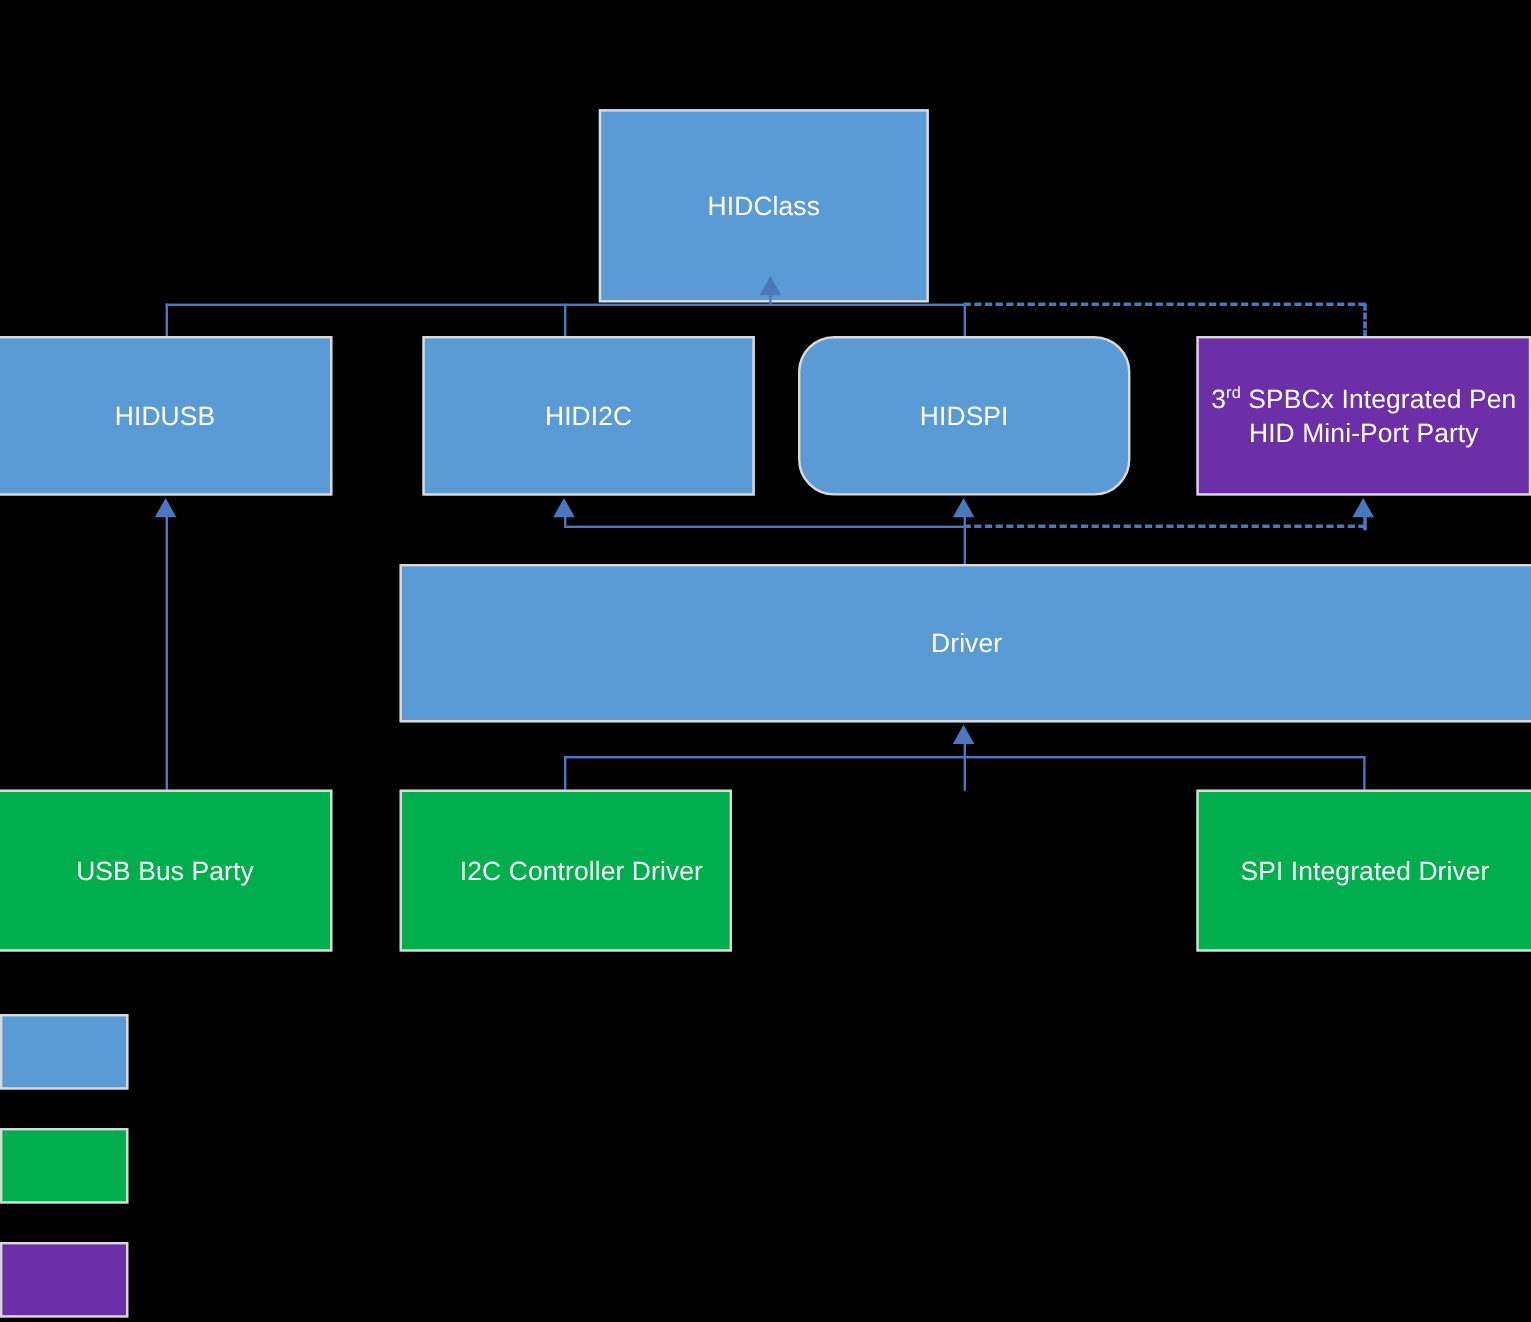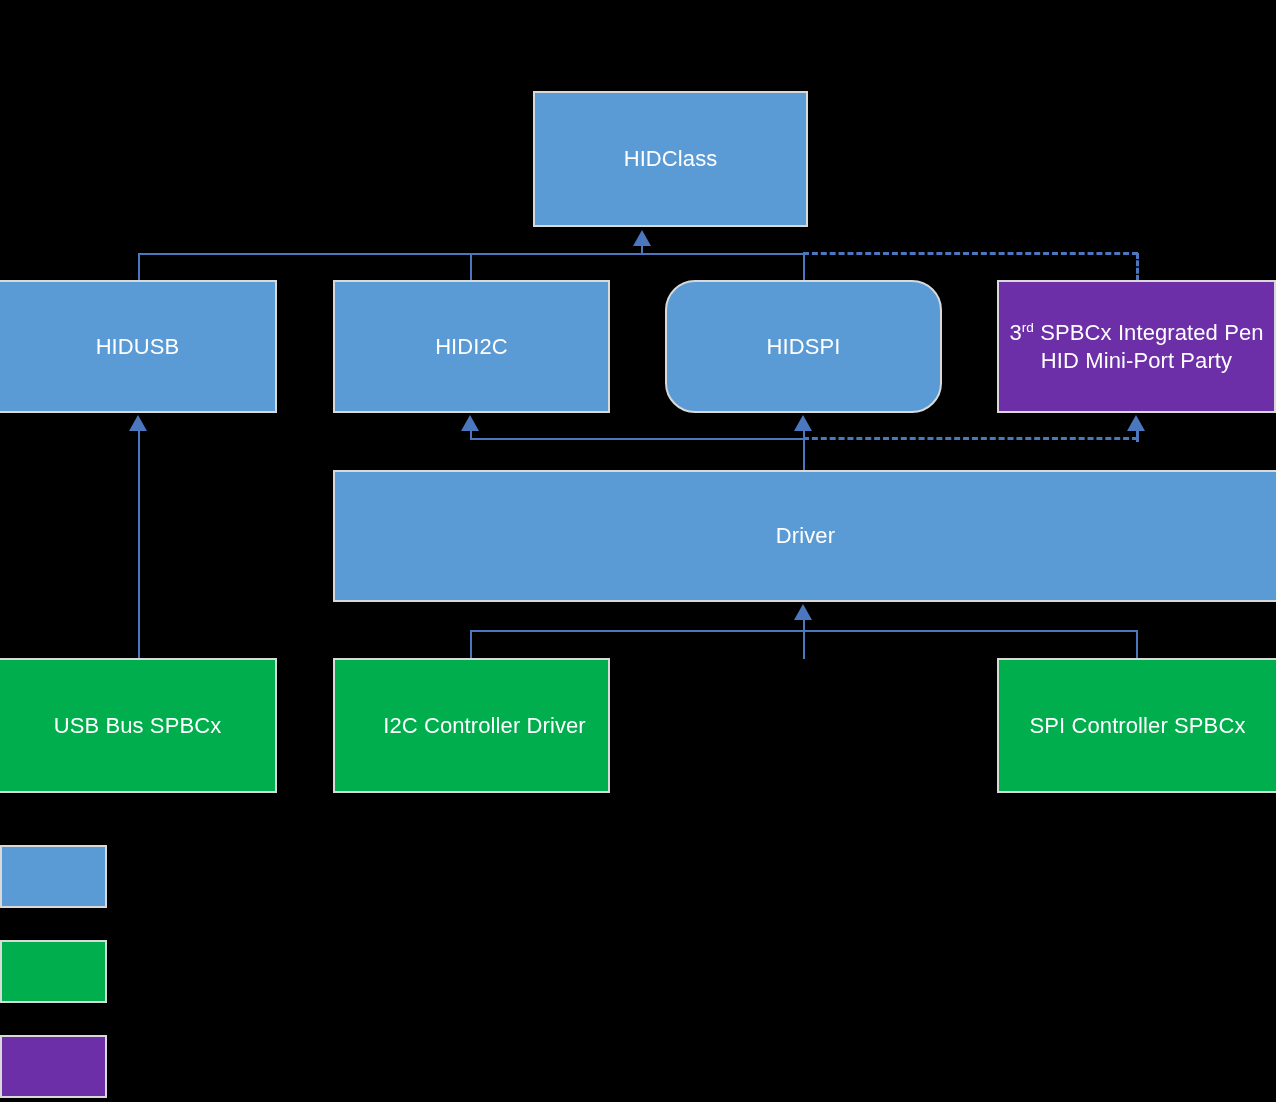--- a/index.html
+++ b/index.html
@@ -65,21 +65,21 @@
     font-size:20px;
     line-height:63px;
   }
 </style>
 </head>
 <body>
 
 <div id="canvas">
 
   
-  <div class="node blue" style="left:533px;top:91px;width:275px;height:136px;">
+  <div class="node blue" style="left:499px;top:91px;width:275px;height:161px;">
     <span class="label">HIDClass</span>
   </div>
 
   
   
   <div class="arrow-up" style="left:633px;top:230px;"></div>
   <div class="conn v-line" style="left:641px;top:245px;height:10px;"></div>
   
   <div class="conn h-line" style="left:138px;top:253px;width:666px;"></div>
   
@@ -88,21 +88,21 @@
   <div class="conn v-line" style="left:138px;top:253px;height:28px;"></div>
   <div class="conn v-line" style="left:470px;top:253px;height:28px;"></div>
   <div class="conn v-line" style="left:803px;top:253px;height:28px;"></div>
   <div class="conn v-dash" style="left:1136px;top:253px;height:28px;"></div>
 
   
   <div class="node blue" style="left:-2px;top:280px;width:279px;height:133px;">
     <span class="label">HIDUSB</span>
   </div>
 
-  <div class="node blue" style="left:333px;top:280px;width:277px;height:133px;">
+  <div class="node blue" style="left:352px;top:280px;width:277px;height:133px;">
     <span class="label">HIDI2C</span>
   </div>
 
   <div class="node blue" style="left:665px;top:280px;width:277px;height:133px;border-radius:30px;">
     <span class="label">HIDSPI</span>
   </div>
 
   <div class="node purple" style="left:997px;top:280px;width:279px;height:133px;">
     <span>
       <span><span>3</span><sup>rd</sup><span> SPBCx Integrated Pen</span></span>
@@ -135,30 +135,30 @@
 
    SPBCx  (y=630) ====== --&gt;
   <div class="arrow-up" style="left:794px;top:604px;"></div>
   <div class="conn v-line" style="left:803px;top:619px;height:40px;"></div>
   <div class="conn h-line" style="left:470px;top:630px;width:668px;"></div>
   <div class="conn v-line" style="left:470px;top:630px;height:29px;"></div>
   <div class="conn v-line" style="left:1136px;top:630px;height:29px;"></div>
 
   
   <div class="node green" style="left:-2px;top:658px;width:279px;height:135px;">
-    <span class="label">USB Bus SPBCx</span>
+    <span class="label">USB Bus Party</span>
   </div>
 
   <div class="node green" style="left:333px;top:658px;width:277px;height:135px;padding-left:36px;">
     <span class="label">I2C Controller Driver</span>
   </div>
 
 
   <div class="node green" style="left:997px;top:658px;width:281px;height:135px;">
-    <span class="label">SPI Controller SPBCx</span>
+    <span class="label">SPI Integrated Driver</span>
   </div>
 
   
   <div class="legend-swatch" style="top:845px;background:#5B9BD5;"></div>
   <div class="legend-text" style="left:125px;top:845px;"></div>
 
   <div class="legend-swatch" style="top:940px;background:#00AE4D;"></div>
   <div class="legend-text" style="left:125px;top:940px;"></div>
 
   <div class="legend-swatch" style="top:1035px;background:#6C2FA7;"></div>

